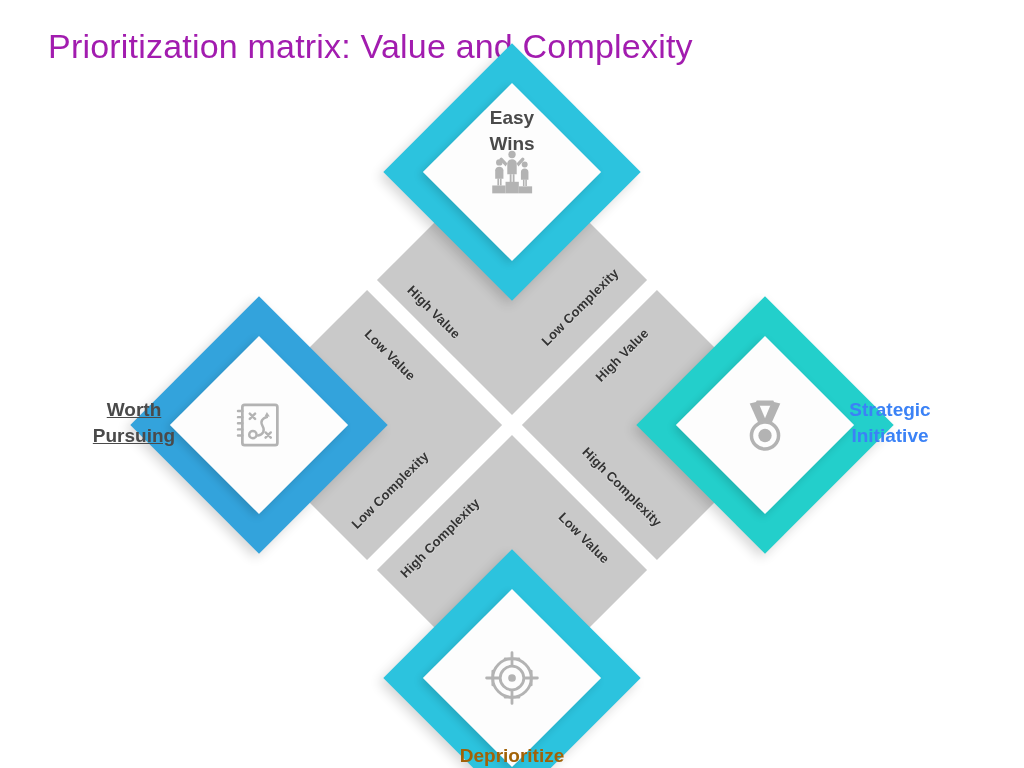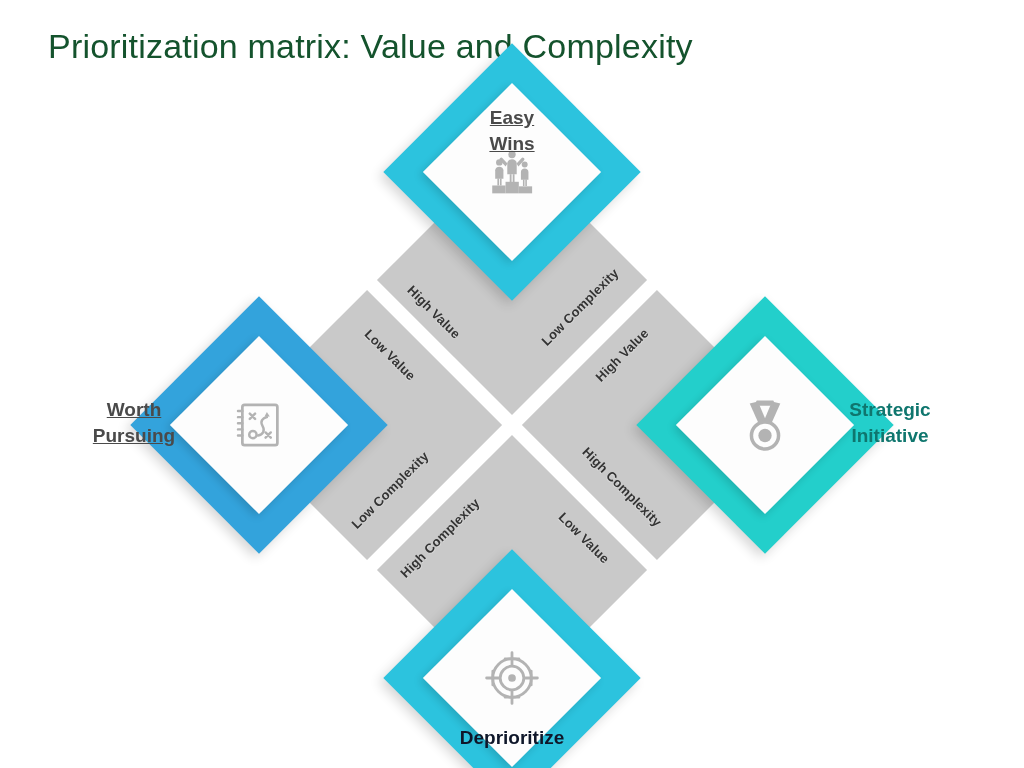--- a/index.html
+++ b/index.html
@@ -133,21 +133,21 @@
     white-space: pre-line;
   }
   #label-easy-wins     { left: 0;    top: -320px; transform: translate(-50%, 0); }
   #label-deprioritize  { left: 0;    top: 300px;  transform: translate(-50%, 0); }
   #label-worth         { left: -378px; top: -28px; transform: translate(-50%, 0); }
   #label-strategic     { left: 378px;  top: -28px; transform: translate(-50%, 0); }
 </style>
 </head>
 <body style="background: rgb(255, 255, 255);">
 
-<h1 id="page-title" style="color: #14532d;">Prioritization matrix: Value and Complexity</h1>
+<h1 id="page-title" style="color: #a21caf;">Prioritization matrix: Value and Complexity</h1>
 
 <div id="matrix">
 
   <div class="grid-square">
     <div class="quad nw" style="background: rgb(201, 201, 201);"></div>
     <div class="quad ne" style="background: rgb(201, 201, 201);"></div>
     <div class="quad sw" style="background: rgb(201, 201, 201);"></div>
     <div class="quad se" style="background: rgb(201, 201, 201);"></div>
   </div>
 
@@ -236,23 +236,23 @@
       <svg viewBox="0 0 64 64" fill="none" stroke="currentColor" stroke-width="3.2" aria-hidden="true">
         <circle cx="32" cy="32" r="22"></circle>
         <circle cx="32" cy="32" r="13.5"></circle>
         <circle cx="32" cy="32" r="4.4" fill="currentColor" stroke="none"></circle>
         <path d="M32 3v14M32 47v14M3 32h14M47 32h14" stroke-linecap="round"></path>
         <path d="M24 10h16M24 54h16M10 24v16M54 24v16" stroke-width="3" stroke-linecap="round"></path>
       </svg>
     </div>
   </div>
 
-  <div class="corner-label" id="label-easy-wins" style="color: rgb(74, 74, 74); text-decoration: underline;">Easy Wins</div>
+  <div class="corner-label" id="label-easy-wins" style="color: rgb(74, 74, 74);">Easy Wins</div>
 
   <div class="corner-label" id="label-worth" style="color: rgb(74, 74, 74); text-decoration: underline;">Worth
 Pursuing</div>
 
-  <div class="corner-label" id="label-strategic" style="color: #0f766e;">Strategic
+  <div class="corner-label" id="label-strategic" style="color: #3b82f6;">Strategic
 Initiative</div>
 
-  <div class="corner-label" id="label-deprioritize" style="color: #0f172a;">Deprioritize</div>
+  <div class="corner-label" id="label-deprioritize" style="color: #a16207; margin-top: 18px;">Deprioritize</div>
 
 </div>
 
 </body></html>

